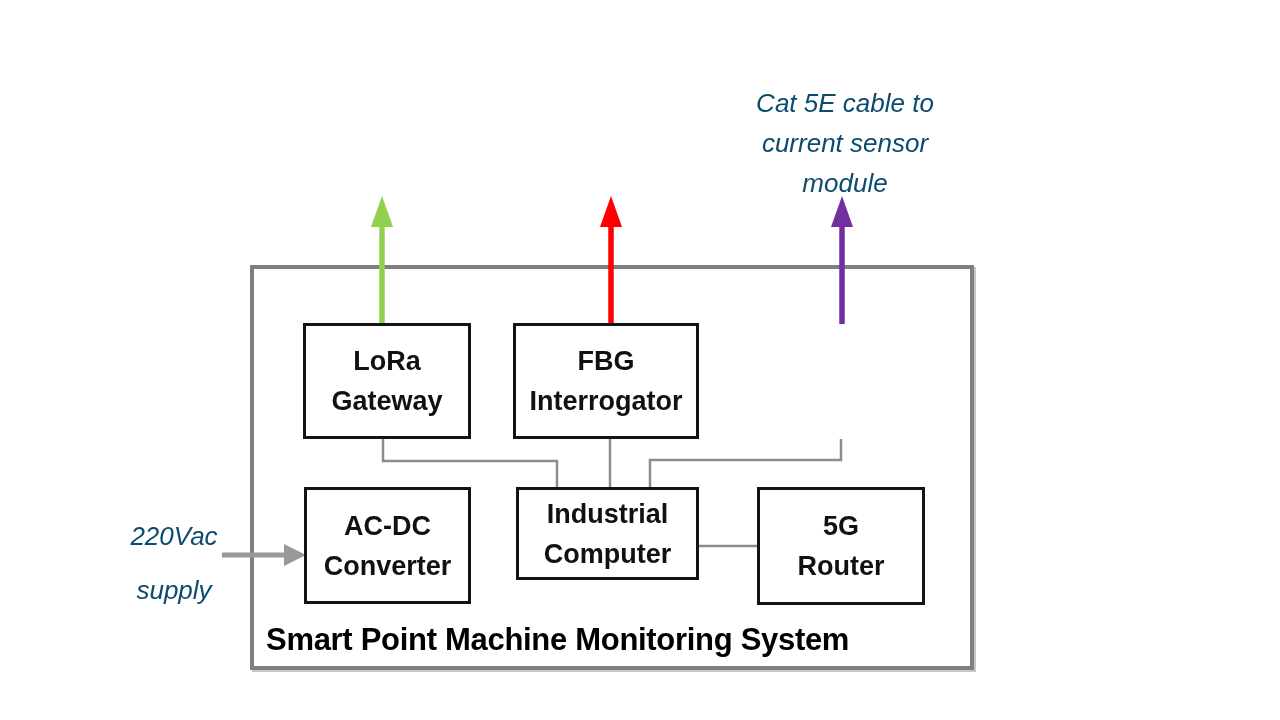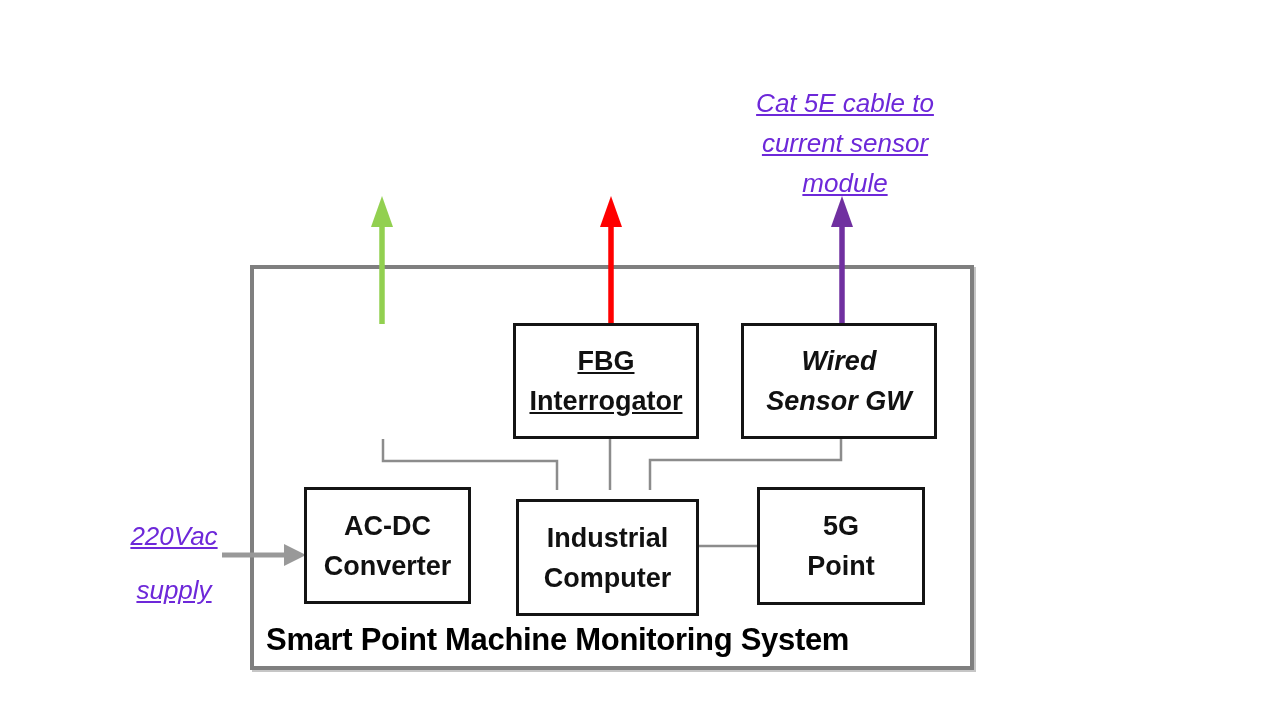--- a/index.html
+++ b/index.html
@@ -39,35 +39,34 @@
     justify-content: center;
     text-align: center;
     font-weight: bold;
     font-size: 27px;
     line-height: 40px;
     color: #111111;
     white-space: pre-line;
   }
   .node.italic { font-style: italic; }
   .n-lora   { left: 303px; top: 323px; width: 168px; height: 116px; }
-  .n-fbg    { left: 513px; top: 323px; width: 186px; height: 116px; text-decoration: underline; }
+  .n-fbg    { left: 513px; top: 323px; width: 186px; height: 116px; }
   .n-wired  { left: 741px; top: 323px; width: 196px; height: 116px; }
   .n-acdc   { left: 304px; top: 487px; width: 167px; height: 117px; }
-  .n-ic     { left: 516px; top: 487px; width: 183px; height: 117px; margin-top: 12px; }
+  .n-ic     { left: 516px; top: 487px; width: 183px; height: 93px; }
   .n-router { left: 757px; top: 487px; width: 168px; height: 118px; }
   
   .ext-label {
     position: absolute;
     text-align: center;
     font-style: italic;
     font-size: 26px;
     line-height: 38px;
-    color: #6d28d9;
+    color: #0c4a6e;
     white-space: pre-line;
-    text-decoration: underline;
   }
   .l-rf      { left: 278px; top: 114px; width: 220px; }
   .l-optical { left: 501px; top: 114px; width: 230px; }
   .l-cat5e   { left: 730px; top: 83px;  width: 230px; line-height: 40px; }
   .l-supply  { left: 99px; top: 509px; width: 150px; line-height: 54px; }
   
   .sys-title {
     position: absolute;
     left: 266px; top: 622px;
     font-weight: bold;
@@ -107,30 +106,30 @@
       <line x1="842" y1="324" x2="842" y2="224" stroke-width="5.5" stroke="#7030A0"></line>
       <polygon points="842,196 831,227 853,227" fill="#7030A0"></polygon>
     </g>
 
     <g>
       <line x1="222" y1="555" x2="286" y2="555" stroke-width="5" stroke="#999999"></line>
       <polygon points="306,555 284,544 284,566" fill="#999999"></polygon>
     </g>
   </svg>
 
+  <div class="node n-lora">LoRa
+Gateway</div>
   <div class="node n-fbg">FBG
 Interrogator</div>
-  <div class="node n-wired italic">Wired
-Sensor GW</div>
   <div class="node n-acdc">AC-DC
 Converter</div>
   <div class="node n-ic">Industrial
 Computer</div>
   <div class="node n-router">5G
-Point</div>
+Router</div>
 
   <div class="ext-label l-cat5e">Cat 5E cable to
 current sensor
 module</div>
   <div class="ext-label l-supply">220Vac
 supply</div>
 
   <div class="sys-title">Smart Point Machine Monitoring System</div>
 
 </div>

